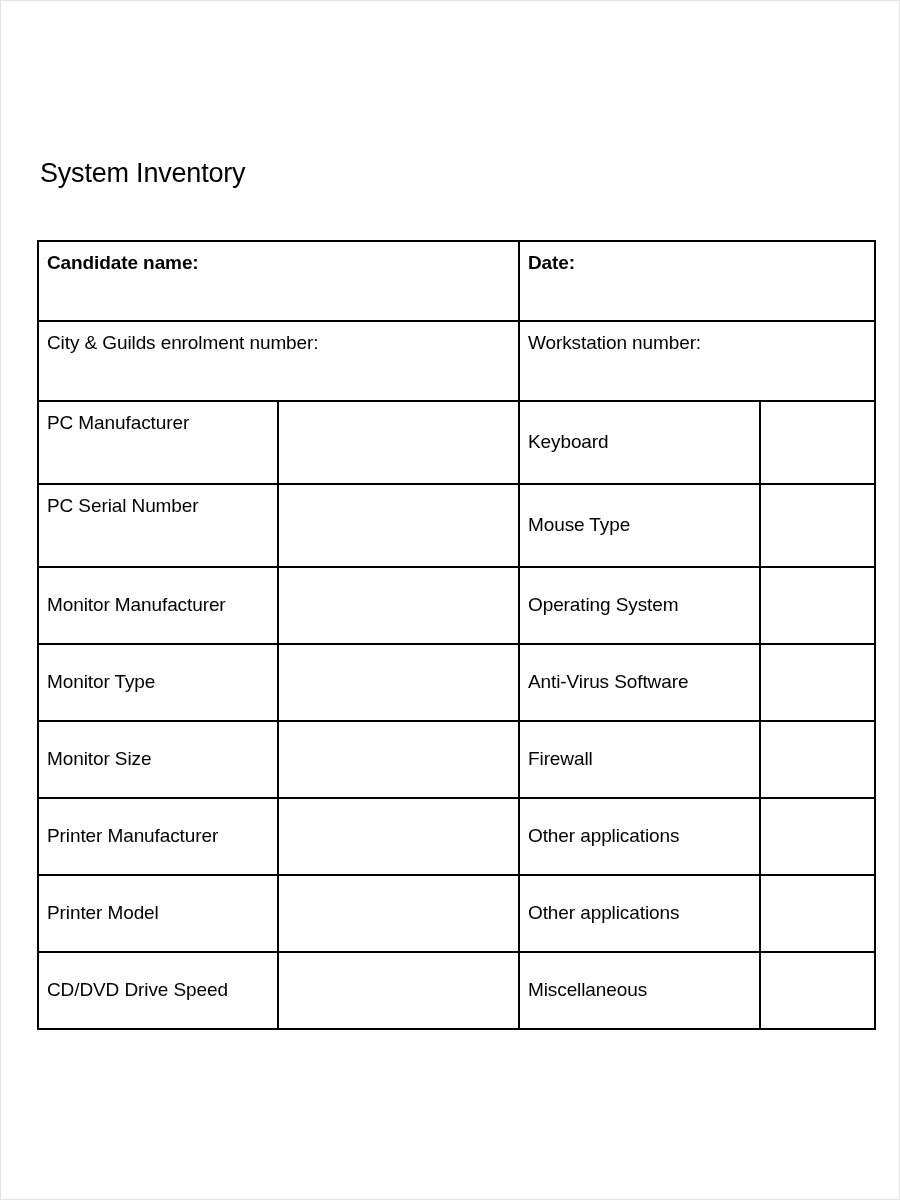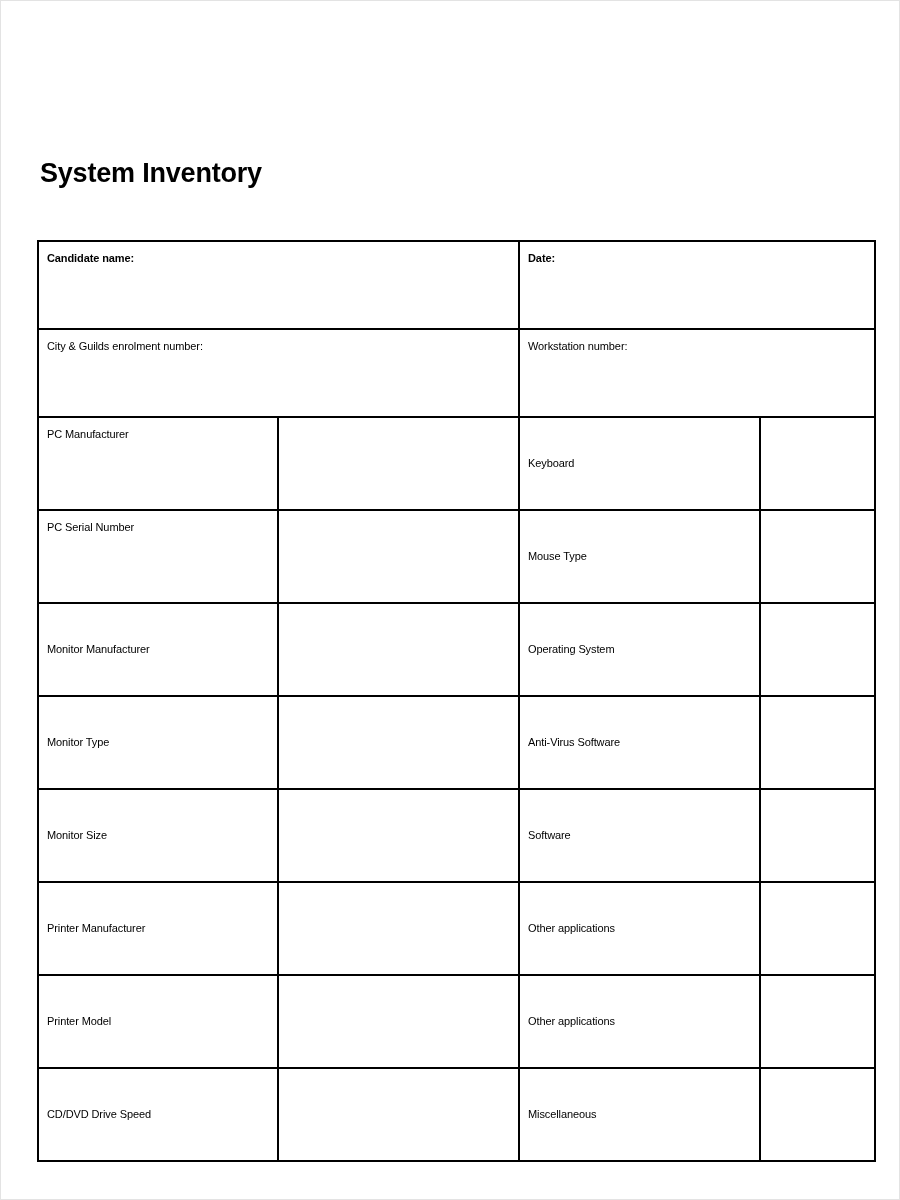--- a/index.html
+++ b/index.html
@@ -26,38 +26,38 @@
     box-sizing: border-box;
     border: 1px solid #e3e3e3;
     background: #ffffff;
   }
   .doc-title {
     position: absolute;
     left: 39px;
     top: 158px;
     font-family: "Liberation Sans Narrow", "Liberation Sans", sans-serif;
     font-size: 27px;
-    font-weight: bold;
+    font-weight: normal;
     letter-spacing: -0.2px;
     line-height: 1.05;
     white-space: nowrap;
   }
   .inv-table {
     position: absolute;
     left: 36px;
     top: 239px;
     width: 837px;
     border-collapse: collapse;
     table-layout: fixed;
     font-family: "Liberation Sans Narrow", "Liberation Sans", sans-serif;
   }
   .inv-table td {
     border: 2px solid #000000;
-    padding: 12px 8px;
-    font-size: 11px;
+    padding: 4px 8px;
+    font-size: 19px;
     line-height: 1.2;
     vertical-align: middle;
     background: #ffffff;
     letter-spacing: -0.1px;
   }
   .inv-table td.b { font-weight: bold; }
   .inv-table td.top { vertical-align: top; padding-top: 10px; }
 
   
   col.c1 { width: 240px; }
@@ -121,21 +121,21 @@
       <tr class="data-row">
         <td>Monitor Type</td>
         <td></td>
         <td>Anti-Virus Software</td>
         <td></td>
       </tr>
 
       <tr class="data-row">
         <td>Monitor Size</td>
         <td></td>
-        <td>Software</td>
+        <td>Firewall</td>
         <td></td>
       </tr>
 
       <tr class="data-row">
         <td>Printer Manufacturer</td>
         <td></td>
         <td>Other applications</td>
         <td></td>
       </tr>
 

